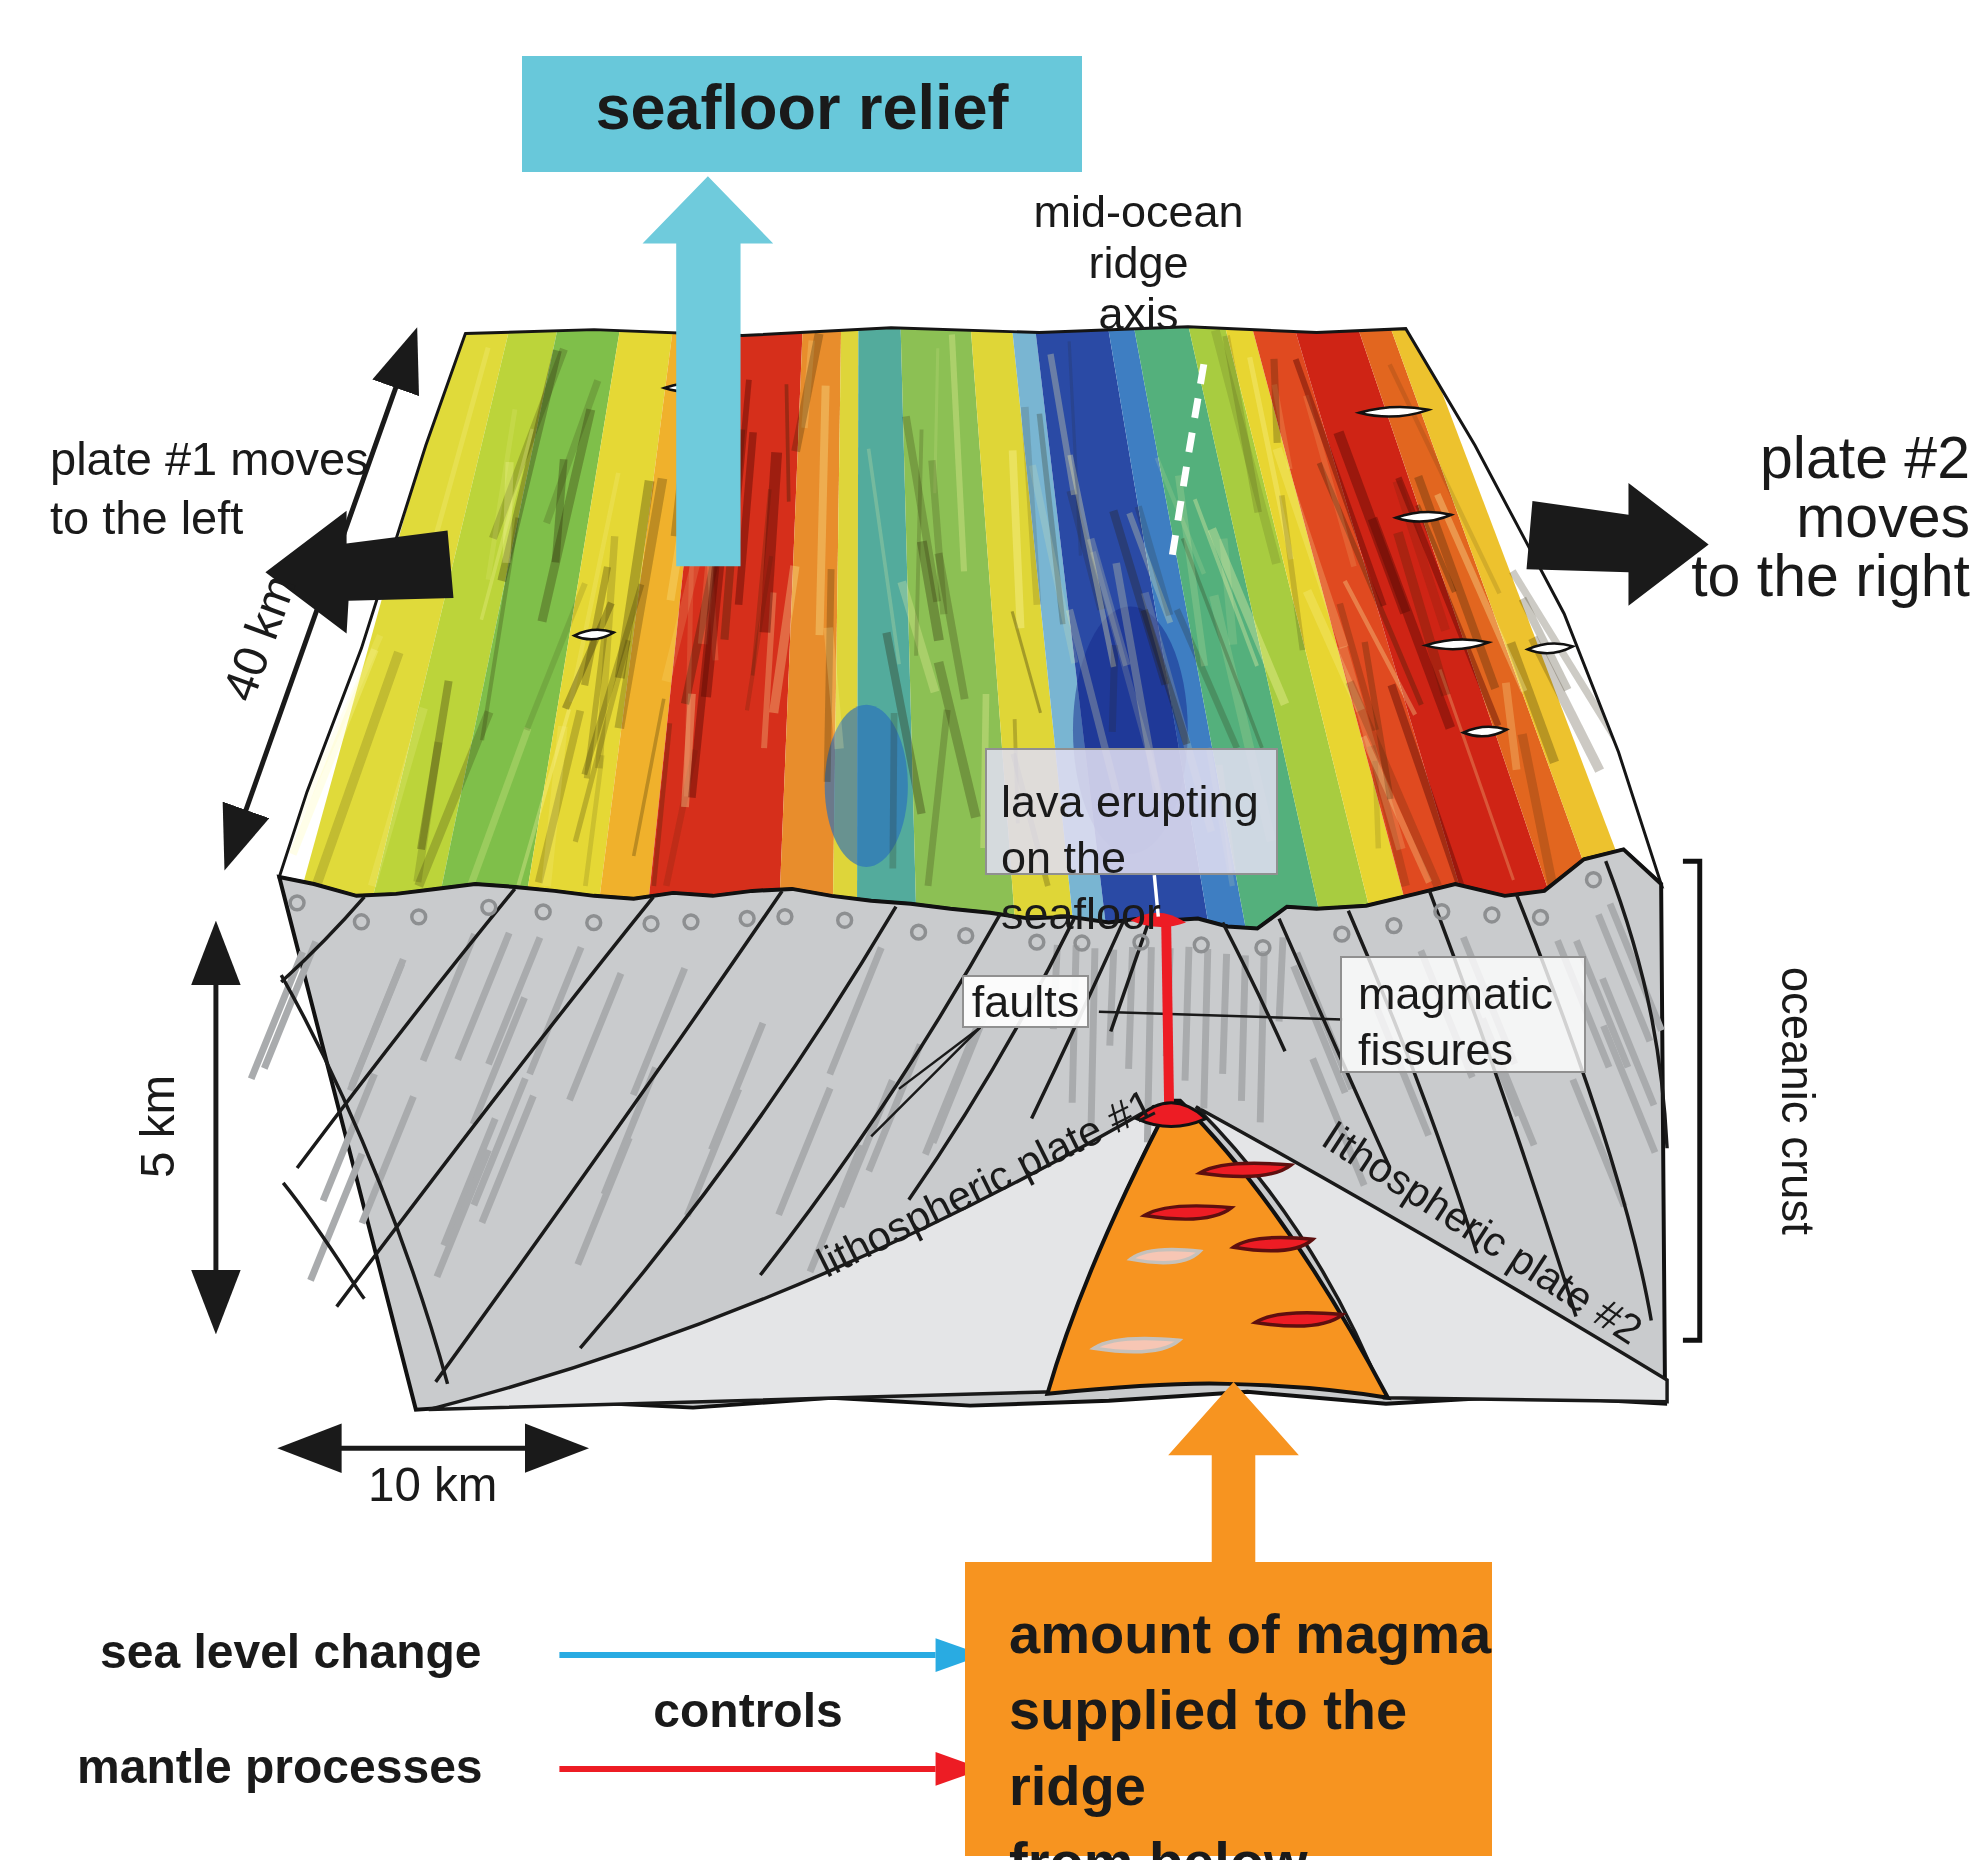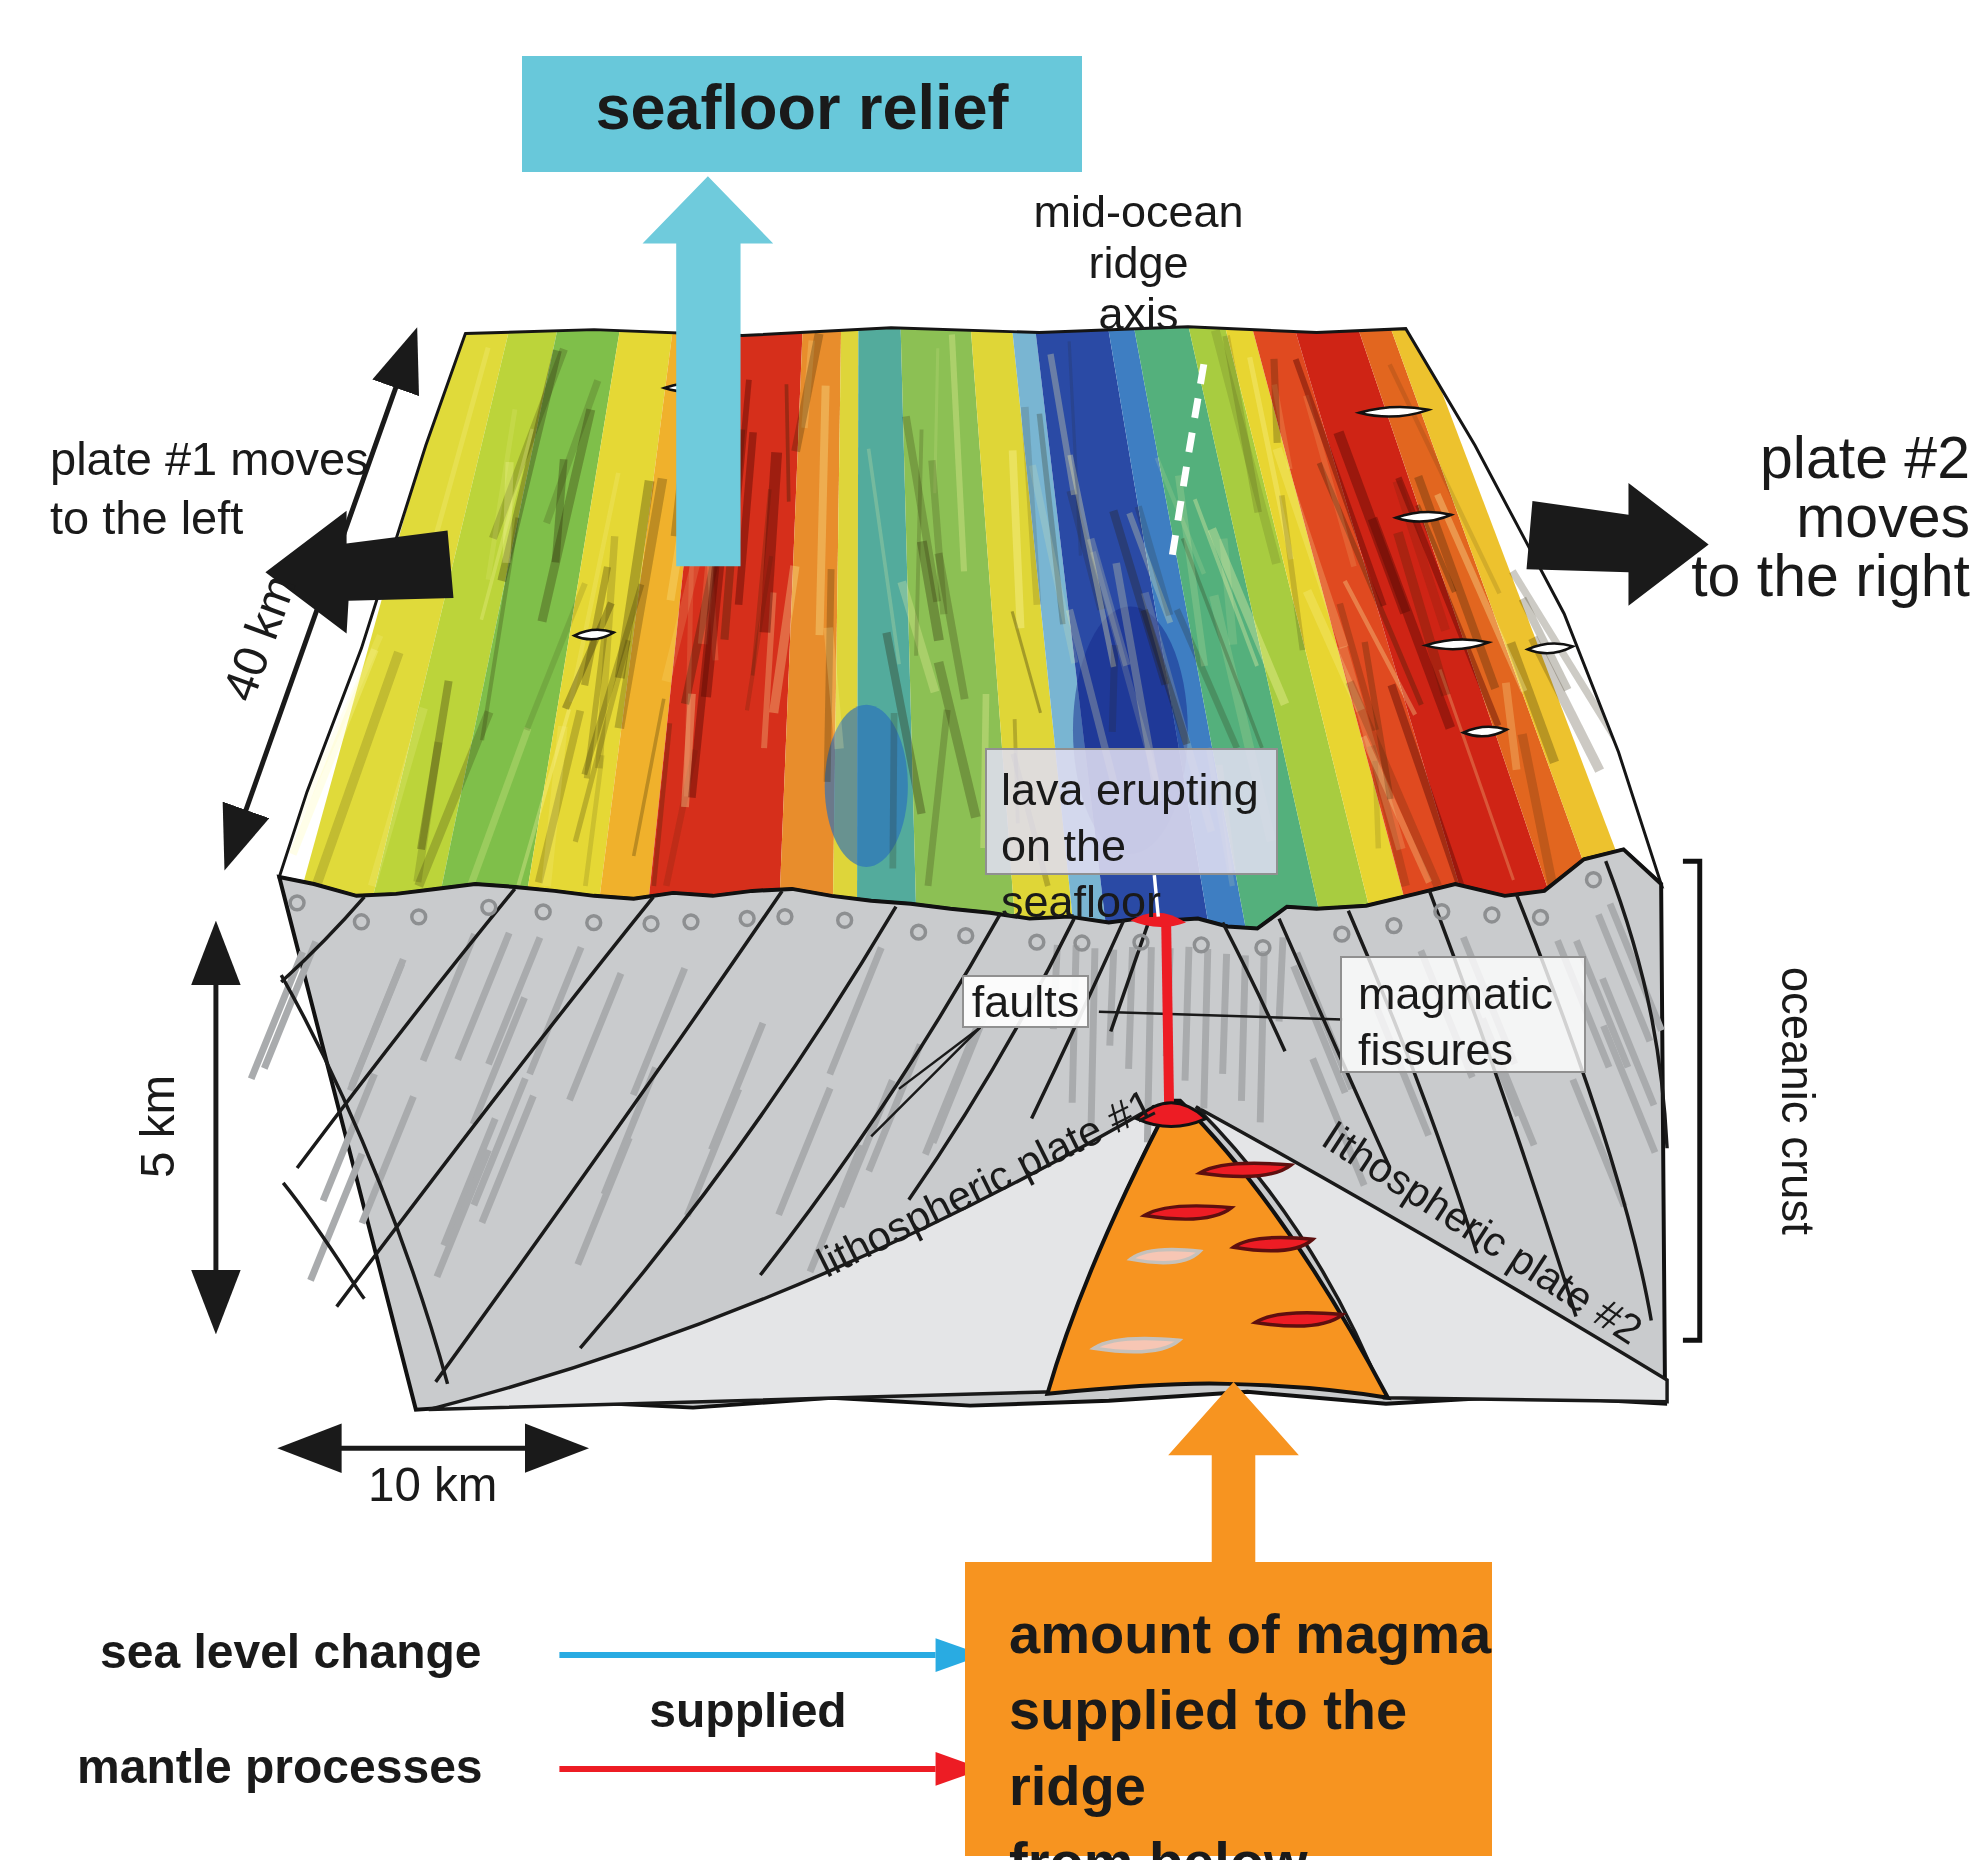--- a/index.html
+++ b/index.html
@@ -5,21 +5,21 @@
   html,body{margin:0;padding:0;background:#fff;}
   #stage{position:relative;width:1980px;height:1860px;font-family:"Liberation Sans",sans-serif;color:#1a1a1a;overflow:hidden;}
   #drawing{position:absolute;left:0;top:0;}
   .lbl{position:absolute;line-height:1.16;}
   .bold{font-weight:bold;}
   .callout{position:absolute;border:2px solid #909090;box-sizing:border-box;}
   #title-box{left:522px;top:56px;width:560px;height:116px;font-size:63px;font-weight:bold;text-align:center;line-height:103px;}
   #ridge-axis-label{left:1005px;top:186px;width:267px;font-size:45px;line-height:51px;text-align:center;}
   #plate1-label{left:50px;top:429px;width:376px;font-size:47px;line-height:59px;}
   #plate2-label{left:1584px;top:429px;width:386px;font-size:59px;line-height:59px;text-align:right;}
-  #lava-box{left:985px;top:748px;width:293px;height:127px;background:rgba(223,221,240,0.88);font-size:45px;line-height:56px;padding:12px 0 0 14px;}
+  #lava-box{left:985px;top:748px;width:293px;height:127px;background:rgba(223,221,240,0.88);font-size:45px;line-height:56px;padding:24px 0 0 14px;}
   #faults-box{left:962px;top:975px;width:127px;height:53px;background:rgba(255,255,255,0.92);font-size:45px;text-align:center;line-height:50px;}
   #fissures-box{left:1340px;top:956px;width:246px;height:117px;background:rgba(255,255,255,0.80);font-size:45px;line-height:56px;padding:8px 0 0 16px;}
   #pockets-box{left:978px;top:1243px;width:202px;height:123px;background:rgba(255,255,255,0.85);font-size:45px;line-height:56px;padding:6px 0 0 16px;}
   #sea-level-label{left:77px;top:1624px;width:416px;font-size:48px;margin-left:23px;}
   #controls-label{left:634px;top:1683px;width:228px;font-size:48px;text-align:center;}
   #mantle-label{left:77px;top:1739px;width:436px;font-size:48px;}
   #magma-box{left:965px;top:1562px;width:527px;height:294px;padding:34px 0 0 44px;box-sizing:border-box;font-size:56px;font-weight:bold;line-height:76px;}
 </style>
 </head>
 <body>
@@ -398,21 +398,21 @@
 
 <div id="faults-box" class="callout">faults</div>
 
 <div id="fissures-box" class="callout">
   <div>magmatic</div>
   <div>fissures</div>
 </div>
 
 
 <div id="sea-level-label" class="lbl bold">sea level change</div>
-<div id="controls-label" class="lbl bold">supplied</div>
+<div id="controls-label" class="lbl bold">controls</div>
 <div id="mantle-label" class="lbl bold">mantle processes</div>
 
 <div id="magma-box" class="lbl" style="background-color: rgb(247, 148, 32);">
   <div>amount of magma</div>
   <div>supplied to the ridge</div>
   <div>from below</div>
 </div>
 
 </div>
 

